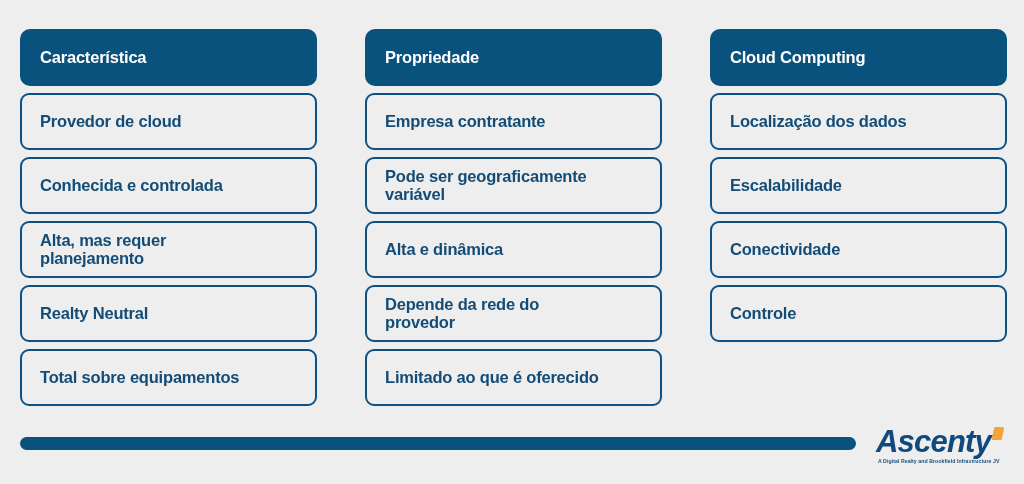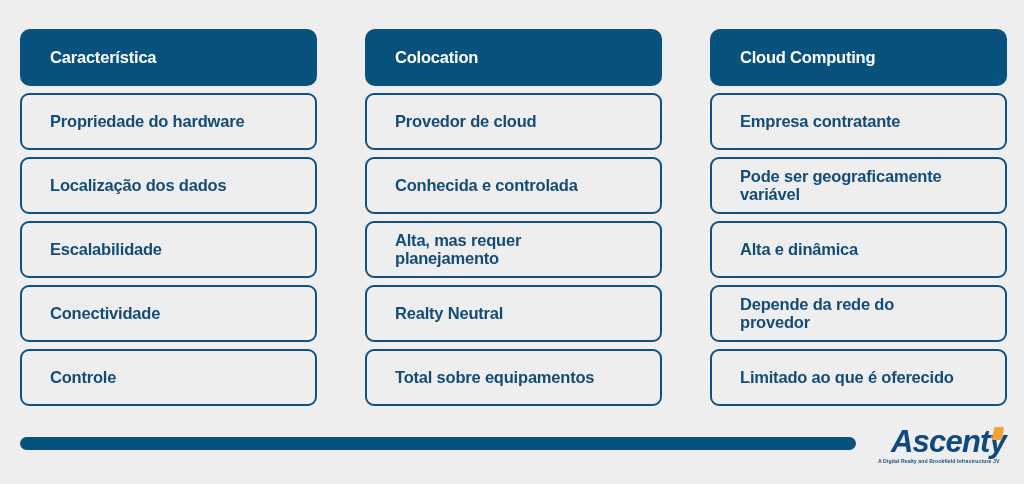--- a/index.html
+++ b/index.html
@@ -21,21 +21,21 @@
     display: grid;
     grid-template-columns: 297px 297px 297px;
     column-gap: 48px;
     row-gap: 7px;
   }
   .cell {
     height: 57px;
     border-radius: 9px;
     display: flex;
     align-items: center;
-    padding: 0 28px;
+    padding: 0 18px;
     font-size: 16.5px;
     font-weight: bold;
     letter-spacing: -0.2px;
     line-height: 1.04;
   }
   .cell.header {
     background: #0A527E;
     color: #ffffff;
     border: 2px solid #0A527E;
     border-radius: 10px;
@@ -62,21 +62,21 @@
   }
   #brand-logo {
     position: absolute;
     left: 876px;
     top: 424px;
     width: 132px;
     height: 46px;
   }
   #logo-wordmark {
     position: absolute;
-    left: 15px;
+    left: 0;
     top: 2px;
     font-family: "Liberation Sans", sans-serif;
     font-size: 31px;
     font-style: italic;
     font-weight: bold;
     color: #10497E;
     letter-spacing: -0.8px;
     line-height: 1;
   }
   #logo-accent {
@@ -104,29 +104,26 @@
 </style>
 </head>
 <body>
 
 <div id="comparison-table">
 
   <div class="cell header">
       <span class="txt">Característica</span>
     </div>
   <div class="cell header">
-      <span class="txt">Colocation</span>
+      <span class="txt">Propriedade</span>
     </div>
   <div class="cell header">
       <span class="txt">Cloud Computing</span>
     </div>
 
-  <div class="cell body">
-      <span class="txt">Propriedade do hardware</span>
-    </div>
   <div class="cell body">
       <span class="txt">Provedor de cloud</span>
     </div>
   <div class="cell body">
       <span class="txt">Empresa contratante</span>
     </div>
 
   <div class="cell body">
       <span class="txt">Localização dos dados</span>
     </div>

